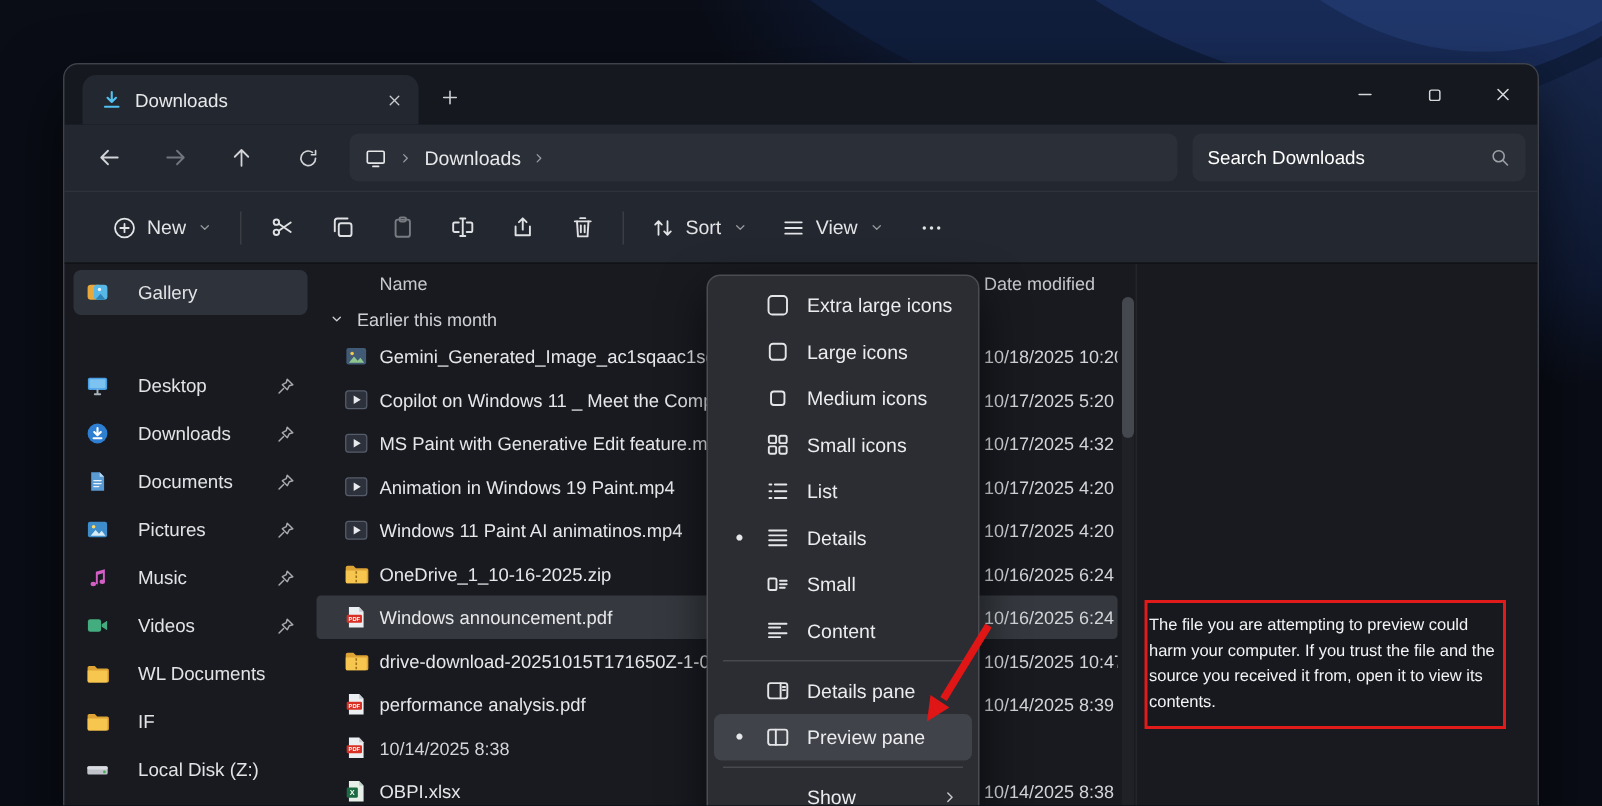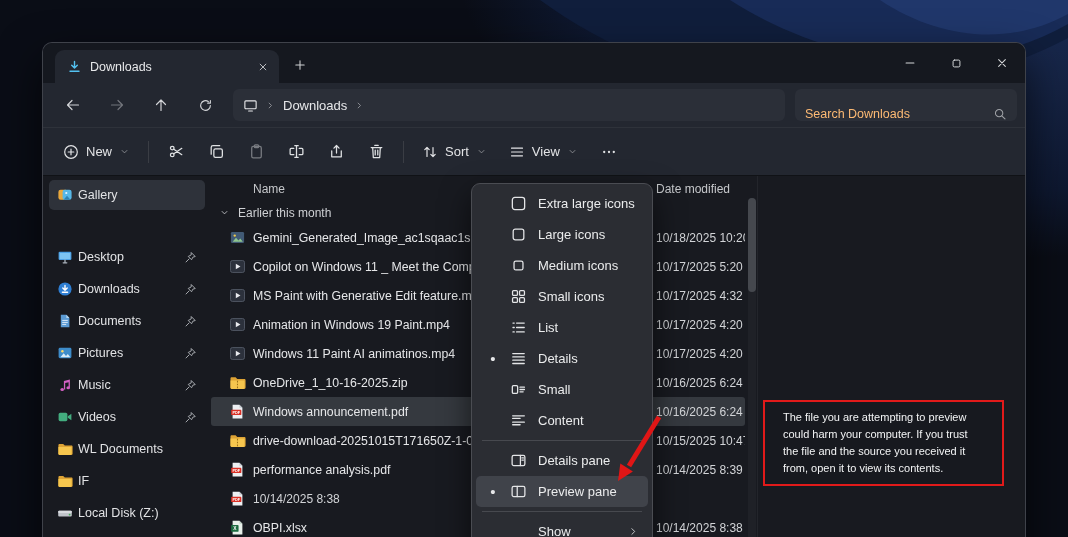--- a/index.html
+++ b/index.html
@@ -25,52 +25,52 @@
   .tab-title{flex:1;white-space:nowrap;overflow:hidden}
   .tab-close{width:20px;height:20px;border-radius:4px;color:#c9cbce;display:flex;align-items:center;justify-content:center}
   .newtab{width:26px;height:26px;margin:0 0 5px 8px;color:#cfd1d4;display:flex;align-items:center;justify-content:center}
   .wincontrols{position:absolute;right:0;top:0;height:100%;display:flex}
   .wc{width:46px;height:100%;display:flex;align-items:center;justify-content:center;color:#d6d8da}
   
   .navbar{height:44px;background:#232730;display:flex;align-items:center;padding:0 4px 0 8px}
   .navbtn{width:44px;height:32px;display:flex;align-items:center;justify-content:center;color:#d2d4d7;border-radius:6px}
   .address{flex:1;height:32px;background:#2b2f38;border-radius:6px;display:flex;align-items:center;
     padding:0 10px;gap:7px;margin:0 10px 0 6px;font-size:13px}
-  .searchbox{width:222px;height:32px;background:#2b2f38;border-radius:6px;display:flex;align-items:flex-end;
-    padding:0 10px;font-size:12.5px;color:#fdba74;margin-right:4px}
+  .searchbox{width:222px;height:32px;background:#2b2f38;border-radius:6px;display:flex;align-items:center;
+    padding:0 10px;font-size:12.5px;color:#ffffff;margin-right:4px}
   .searchbox .sicon{margin-left:auto;color:#9ea1a6}
   
-  .toolbar{height:48px;background:#232730;display:flex;align-items:center;padding:0 10px;gap:2px;
+  .toolbar{height:48px;background:#232730;display:flex;align-items:center;padding:0 22px;gap:2px;
     border-top:1px solid rgba(255,255,255,.05)}
   .tbtn{display:flex;align-items:center;gap:7px;padding:0 10px;height:36px;border-radius:6px;font-size:13px;color:#e3e4e6}
   .ibtn{width:38px;height:36px;display:flex;align-items:center;justify-content:center;color:#dfe1e3;border-radius:6px}
   .tsep{width:1px;height:22px;background:#3a3d44;margin:0 6px}
   .spacer{flex:1}
   
   .bodyarea{position:absolute;top:132px;left:0;right:0;height:388px;display:flex;background:#181a20;border-top:1px solid #101216}
   .sidebar{width:168px;padding:4px 2px 0;overflow:hidden}
-  .sitem{display:flex;align-items:center;gap:5px;height:30px;margin:0 4px 2px;padding:0 8px;border-radius:5px;
+  .sitem{display:flex;align-items:center;gap:19px;height:30px;margin:0 4px 2px;padding:0 8px;border-radius:5px;
     font-size:12.5px;color:#e2e3e5;white-space:nowrap}
   .sitem.active{background:#2e323a}
   .sitem .pin{margin-left:auto;color:#a8abb0;width:13px;height:13px}
   .sgap{height:30px}
   .filearea{width:546px;position:relative}
   .cols{display:flex;height:26px;align-items:center;font-size:12px;color:#c6c8cb;padding-left:42px}
   .col-name{width:403px}
   .group{display:flex;align-items:center;gap:8px;height:21px;padding-left:8px;font-size:12px;color:#cfd1d4}
   .rows{margin-right:12px}
   .frow{display:flex;align-items:center;height:29px;padding-left:18px;font-size:12.3px;color:#e6e7e9;border-radius:3px}
   .frow.selected{background:#35393f}
   .ficon{width:17px;height:17px;margin-right:7px;flex:none}
   .fname{width:403px;flex:none;white-space:nowrap;overflow:hidden}
   .fdate{flex:1;font-size:12px;color:#d2d4d7;white-space:nowrap;overflow:hidden}
   .vscroll{position:absolute;right:1px;top:22px;bottom:6px;width:8px;background:rgba(255,255,255,.03);border-radius:4px}
   .vthumb{position:absolute;top:0;height:94px;width:8px;background:#45484e;border-radius:4px}
   .preview{flex:1;position:relative;border-left:1px solid #23252b}
-  .warnbox{position:absolute;left:5px;right:21px;top:224px;border:2.5px solid #e11a1a;padding:7px 18px;
+  .warnbox{position:absolute;left:5px;right:21px;top:224px;border:2.5px solid #e11a1a;padding:7px 1px;
     font-size:11px;line-height:1.55;color:#f3f4f5;background:rgba(20,22,27,.25)}
   
   .menu{position:absolute;left:428px;top:140px;width:182px;background:#2b2d33;border:1px solid #4a4c52;
     border-radius:9px;padding:4px 0;z-index:50;box-shadow:0 12px 30px rgba(0,0,0,.6)}
   .mitem{display:flex;align-items:center;height:31px;margin:0 4px;padding:0 8px 0 0;border-radius:5px;font-size:13px;color:#ebeced}
   .mitem.hl{background:#40434a}
   .mbullet{width:34px;text-align:center;font-size:15px;flex:none;color:#e6e7e9}
   .micon{width:17px;height:17px;flex:none;color:#e4e5e7}
   .mlabel{flex:1;margin-left:11px;white-space:nowrap}
   .mchev{width:13px;height:13px;color:#c6c8cb;flex:none}

